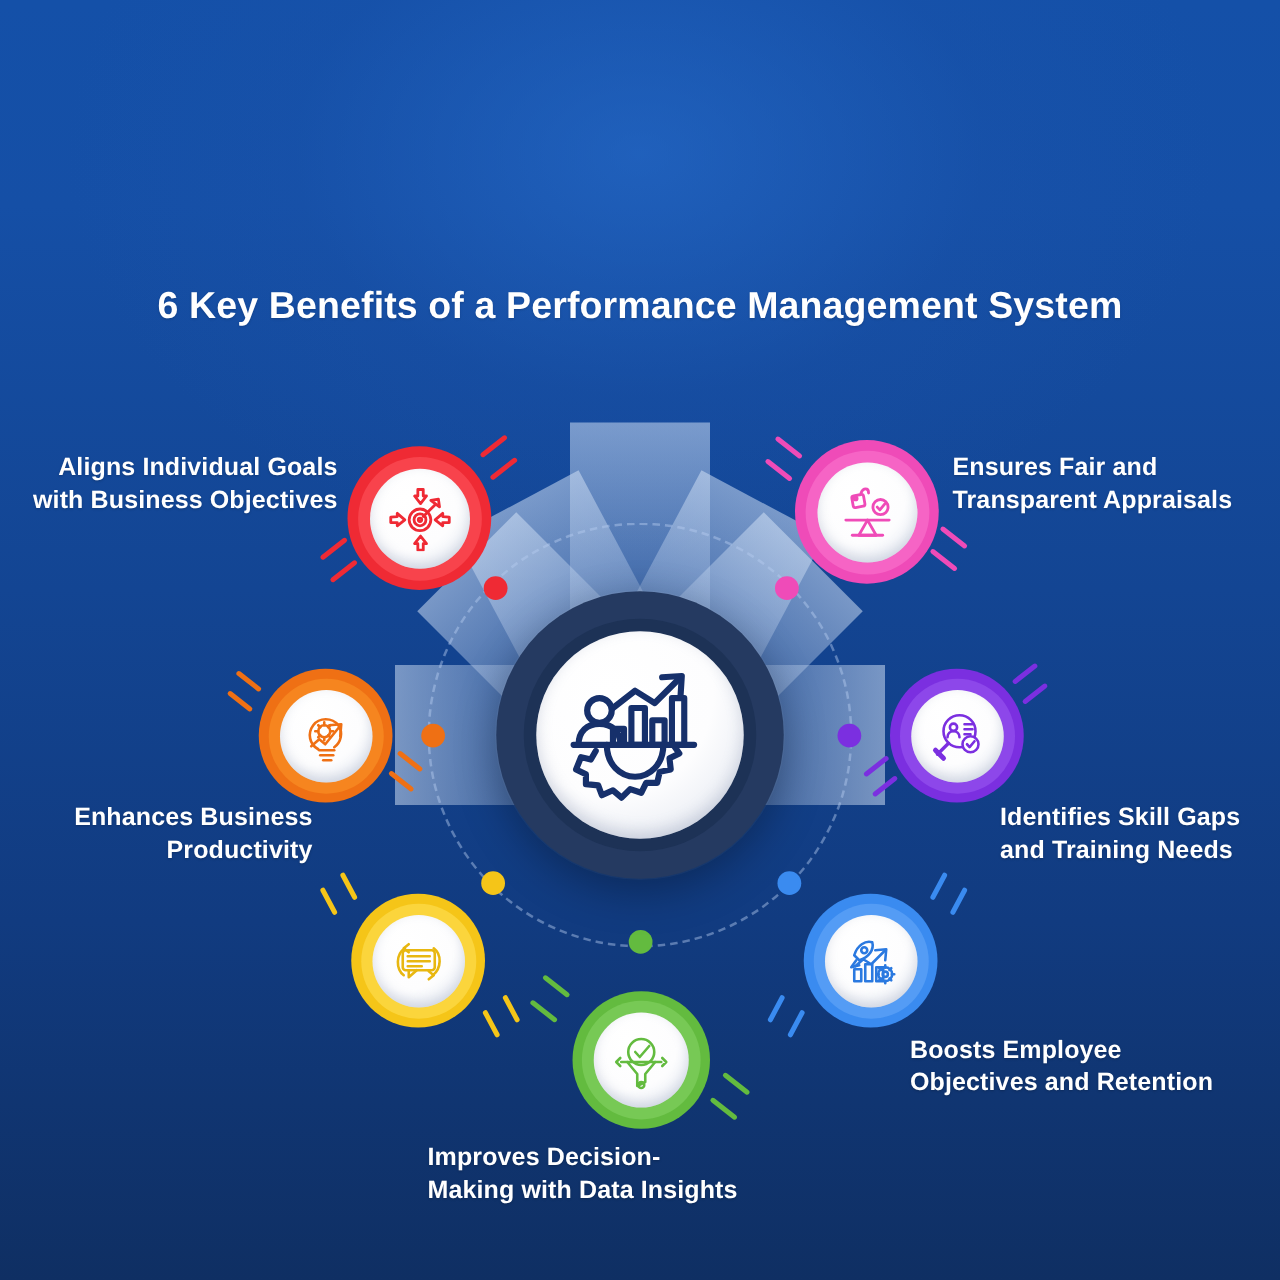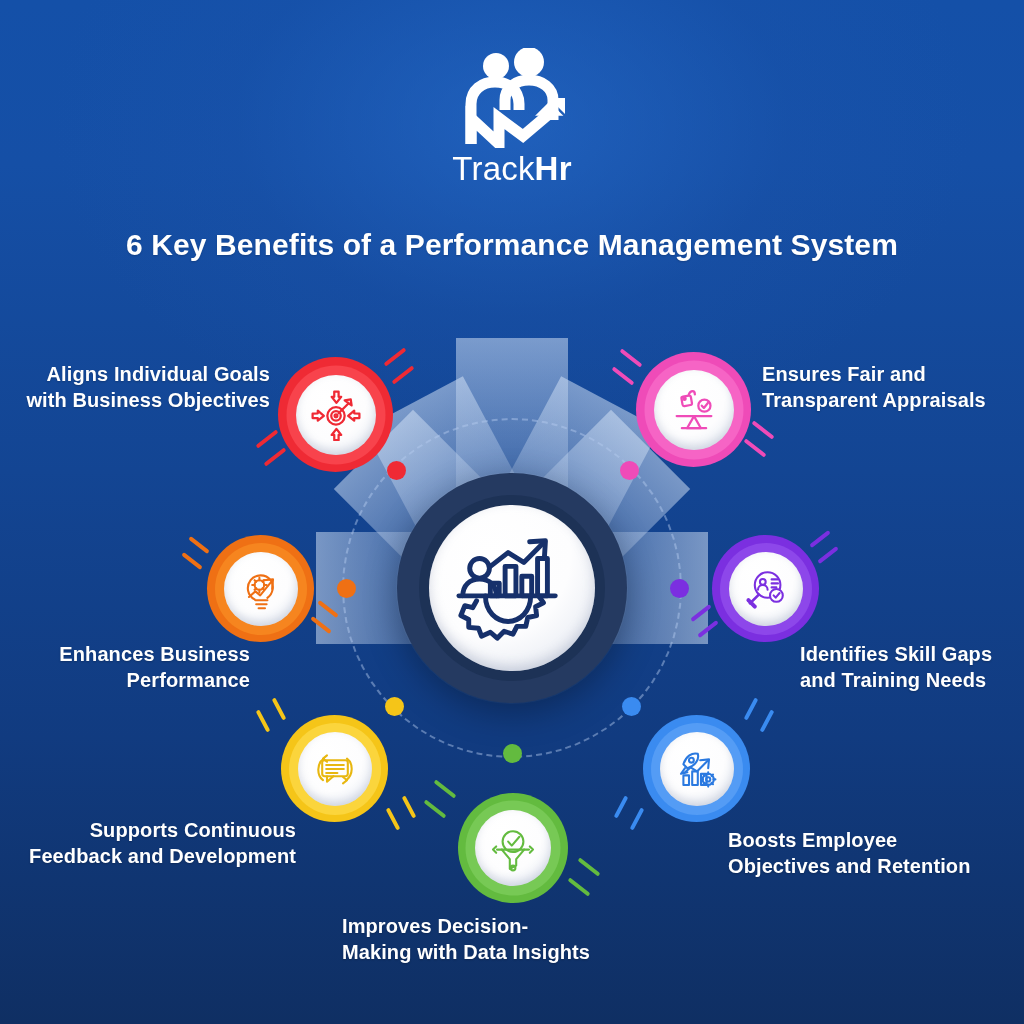--- a/index.html
+++ b/index.html
@@ -104,35 +104,20 @@
 
   .dot{position:absolute;border-radius:50%;}
 </style>
 </head>
 <body>
 
 <div id="stage">
   <div id="bg-base"></div>
   <div id="bg-glow"></div>
 
-  <div id="logo">
-    <svg id="logo-mark" width="118" height="100" viewBox="0 0 118 100">
-      <circle cx="43" cy="18" r="13" fill="#fff"></circle>
-      <circle cx="76" cy="14" r="15" fill="#fff"></circle>
-      <path d="M18 96 L18 56 C18 42 29 34 42 34 C55 34 66 42 66 56 L66 62" fill="none" stroke="#fff" stroke-width="11" stroke-linecap="butt"></path>
-      <path d="M52 62 L52 52 C52 40 63 32 76 32 C89 32 100 40 100 52 L100 72" fill="none" stroke="#fff" stroke-width="11" stroke-linecap="butt"></path>
-      <path d="M18 96 L18 70 L46 96 L46 70 L70 88 L103 60" fill="none" stroke="#fff" stroke-width="11" stroke-linejoin="miter" stroke-linecap="butt"></path>
-      <path d="M86 56 L106 56 L106 76 Z" fill="#fff" transform="rotate(-45 104 60) translate(-3 -6)"></path>
-      <path d="M92 52 L110 52 L110 70" fill="none" stroke="#fff" stroke-width="0"></path>
-      <polygon points="96,50 112,50 112,66" fill="#fff"></polygon>
-    </svg>
-    <div id="logo-word">
-      <span>Track</span><b>Hr</b>
-    </div>
-  </div>
 
   <div id="page-title">6 Key Benefits of a Performance Management System</div>
 
   <div class="beam wide" style="transform:rotate(-135deg);"></div>
   <div class="beam wide" style="transform:rotate(135deg);"></div>
   <div class="beam wide" style="transform:rotate(-90deg);"></div>
   <div class="beam wide" style="transform:rotate(90deg);"></div>
   <div class="beam wide" style="transform:rotate(-152deg);height:210px;"></div>
   <div class="beam wide" style="transform:rotate(152deg);height:210px;"></div>
   <div class="beam wide" style="transform:rotate(180deg);height:250px;"></div>
@@ -237,21 +222,21 @@
         </g>
       </svg>
     </div>
     <div class="dash" style="left:-20px;top:8px;width:24px;height:4px;background:#ef7014;transform:rotate(38deg);"></div>
     <div class="dash" style="left:-27px;top:24px;width:24px;height:4px;background:#ef7014;transform:rotate(38deg);"></div>
     <div class="dash" style="left:102px;top:88px;width:24px;height:4px;background:#ef7014;transform:rotate(38deg);"></div>
     <div class="dash" style="left:109px;top:72px;width:24px;height:4px;background:#ef7014;transform:rotate(38deg);"></div>
   </div>
   <div class="label r" style="left:0px;top:642px;width:250px;">
     <div>Enhances Business</div>
-    <div>Performance</div>
+    <div>Productivity</div>
   </div>
 
   <div class="node" style="left:712px;top:535px;width:107px;height:107px;background:#7b2fe0;">
     <div class="ring2" style="width:92px;height:92px;background:#8d47ea;"></div>
     <div class="disc" style="width:74px;height:74px;">
       <svg width="48" height="48" viewBox="0 0 60 60">
         <g fill="none" stroke="#7b2fe0" stroke-width="2.6" stroke-linejoin="round" stroke-linecap="round">
           <circle cx="32" cy="25" r="16"></circle>
           <path d="M21 37 L10 48" stroke-width="3.4"></path>
           <path d="M8 44 l8 8" stroke-width="5"></path>
@@ -285,24 +270,20 @@
           <path d="M15 44 C7 38 7 23 16 17"></path>
           <path d="M20 13 l-5 4 l5 4"></path>
           <path d="M40 48 l5 -4 l-5 -4"></path>
         </g>
       </svg>
     </div>
     <div class="dash" style="left:-14px;top:-8px;width:24px;height:4px;background:#f5c518;transform:rotate(62deg);"></div>
     <div class="dash" style="left:-30px;top:4px;width:24px;height:4px;background:#f5c518;transform:rotate(62deg);"></div>
     <div class="dash" style="left:100px;top:102px;width:24px;height:4px;background:#f5c518;transform:rotate(62deg);"></div>
     <div class="dash" style="left:116px;top:90px;width:24px;height:4px;background:#f5c518;transform:rotate(62deg);"></div>
-  </div>
-  <div class="label r" style="left:0px;top:818px;width:296px;">
-    <div>Supports Continuous</div>
-    <div>Feedback and Development</div>
   </div>
 
   <div class="node" style="left:458px;top:793px;width:110px;height:110px;background:#63bb3f;">
     <div class="ring2" style="width:95px;height:95px;background:#77c955;"></div>
     <div class="disc" style="width:76px;height:76px;">
       <svg width="48" height="48" viewBox="0 0 60 60">
         <g fill="none" stroke="#63bb3f" stroke-width="2.6" stroke-linejoin="round" stroke-linecap="round">
           <circle cx="30" cy="22" r="13"></circle>
           <path d="M24 22 l4.5 5 L38 16"></path>
           <path d="M16 32 h28 L34 44 v8 l-8 4 v-12 z"></path>

